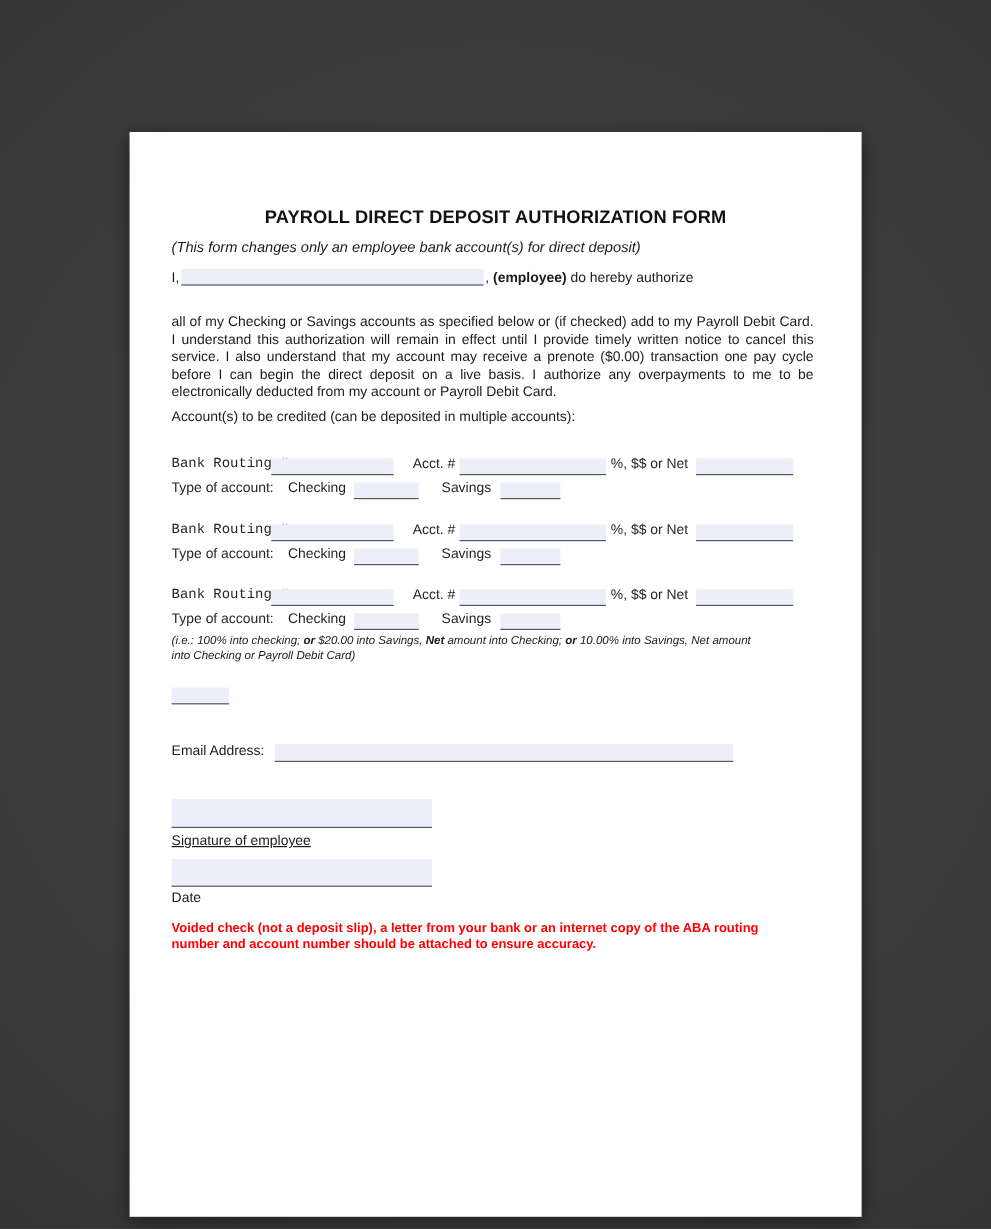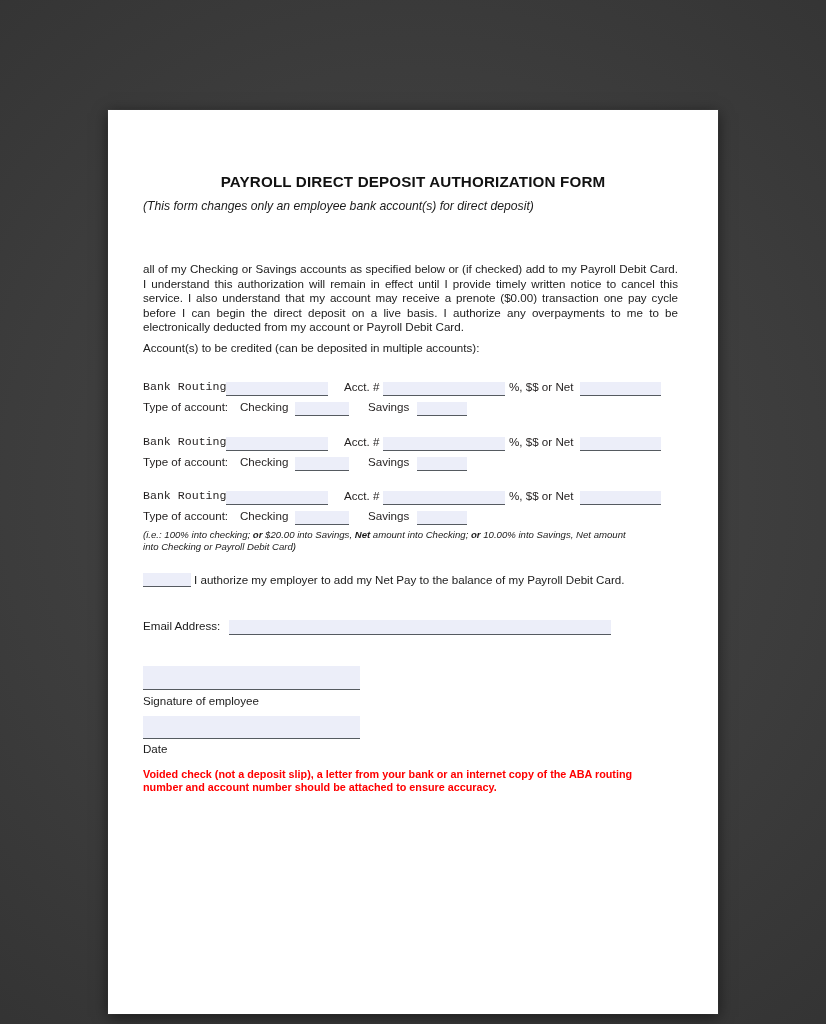--- a/index.html
+++ b/index.html
@@ -195,21 +195,21 @@
   #blank-email {
     position: absolute;
     left: 86px;
     top: 1px;
     width: 382px;
     height: 14px;
   }
 
   
   #blank-signature { left: 0;  top: 556px; width: 217px; height: 23px; }
-  #lbl-signature   { position: absolute; left: 0; top: 584px; }
+  #lbl-signature   { position: absolute; left: 0; top: 584px; text-decoration: underline; }
   #blank-date      { left: 0;  top: 606px; width: 217px; height: 22px; }
   #lbl-date        { position: absolute; left: 0; top: 632px; }
 
   
   #notice {
     position: absolute;
     left: 0;
     top: 658px;
     width: 528px;
     font-size: 10.8px;
@@ -222,20 +222,23 @@
 <body>
 
 <div id="backdrop"></div>
 
 <div id="page">
   <div id="sheet">
 
     <div class="title">PAYROLL DIRECT DEPOSIT AUTHORIZATION FORM</div>
     <div class="subtitle">(This form changes only an employee bank account(s) for direct deposit)</div>
 
+    <div id="line-employee" class="body-text">
+      <span class="lead">I,</span><span id="blank-employee" class="blank"></span><span>, </span><span class="bold">(employee)</span><span> do hereby authorize</span>
+    </div>
 
 
     <div id="para-body" class="body-text">all of my Checking or Savings accounts as specified below or (if checked) add to my Payroll Debit Card. I understand this authorization will remain in effect until I provide timely written notice to cancel this service.  I also understand that my account may receive a prenote ($0.00) transaction one pay cycle before I can begin the direct deposit on a live basis. I authorize any overpayments to me to be electronically deducted from my account or Payroll Debit Card.</div>
 
     <div id="accounts-intro" class="body-text">Account(s) to be credited (can be deposited in multiple accounts):</div>
 
     <div class="acct-row" id="row-1">
       <div class="acct-line1">
         <span class="lbl-routing">Bank Routing #</span>
         <span class="blank-block bl-routing"></span>
@@ -285,21 +288,21 @@
         <span class="lbl-checking">Checking</span>
         <span class="blank-block bl-checking"></span>
         <span class="lbl-savings">Savings</span>
         <span class="blank-block bl-savings"></span>
       </div>
     </div>
 
     <div id="example-note"><span>(i.e.: 100% into checking; </span><span class="bold">or</span><span> $20.00 into Savings, </span><span class="bold">Net</span><span> amount into Checking; </span><span class="bold">or</span><span> 10.00% into Savings, Net amount into Checking or Payroll Debit Card)</span></div>
 
     <div id="line-netpay" class="body-text">
-      <span id="blank-netpay" class="blank"></span><span>I authorize my employer to add my Net Pay to the balance of my Payroll Debit Card.</span>
+      <span id="blank-netpay" class="blank"></span>
     </div>
 
     <div id="line-email" class="body-text">
       <span>Email Address:</span>
       <span id="blank-email" class="blank-block"></span>
     </div>
 
     <div id="blank-signature" class="blank-block"></div>
     <div id="lbl-signature" class="body-text">Signature of employee</div>
 

